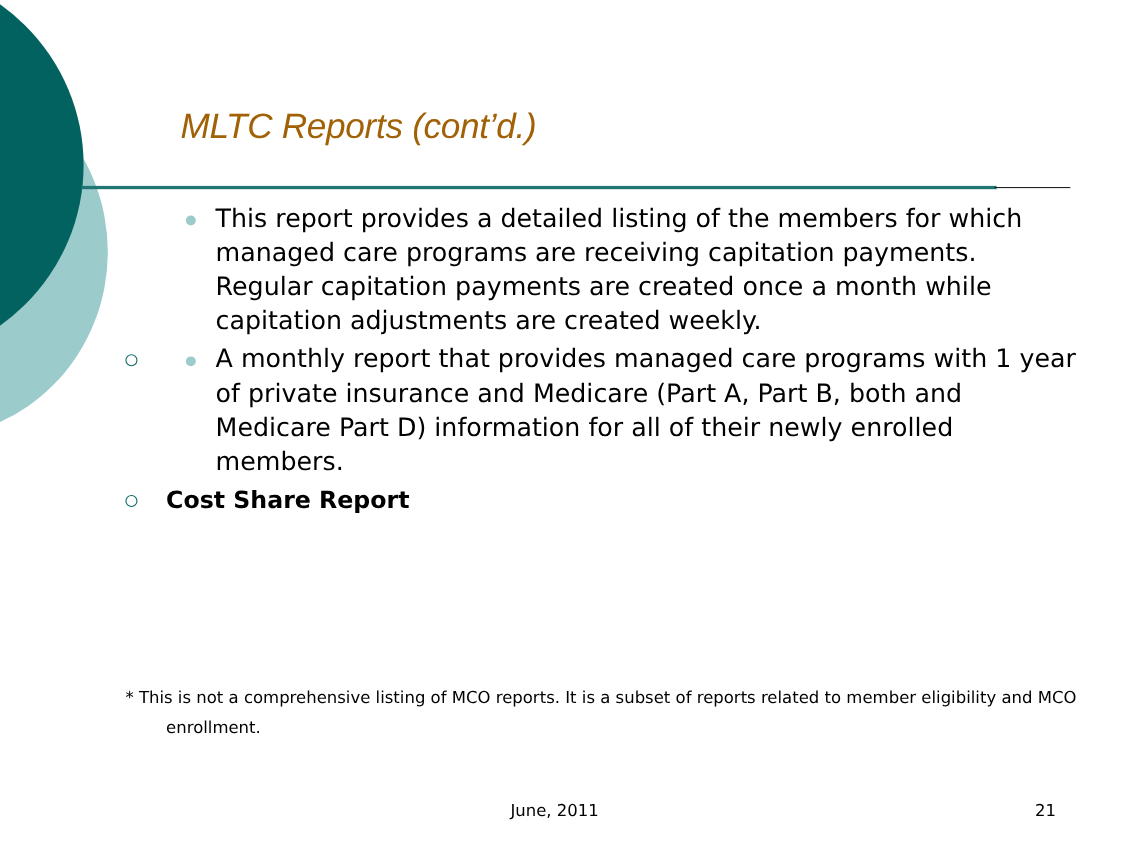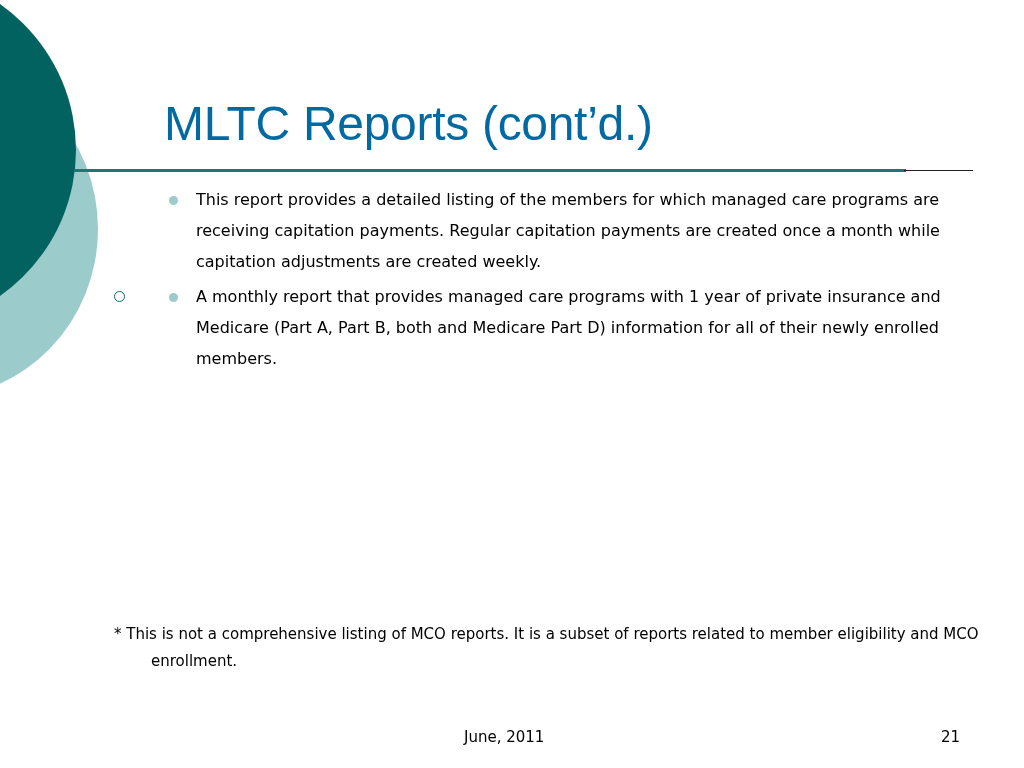--- a/index.html
+++ b/index.html
@@ -1,26 +1,26 @@
 <!DOCTYPE html>
 <html><head>
 <meta charset="utf-8">
 <style>
   html, body { margin:0; padding:0; }
   body { width:1024px; height:768px; position:relative; overflow:hidden; background:#ffffff; font-family:"DejaVu Sans", sans-serif; color:#000; }
   .circle-light { position:absolute; left:-230px; top:60px; width:328px; height:338px; border-radius:50%; background:#9ccbcc; }
   .circle-dark { position:absolute; left:-290px; top:-30px; width:366px; height:360px; border-radius:50%; background:#02625f; }
-  .title { position:absolute; left:164px; top:96px; font-family:"Liberation Sans", sans-serif; font-size:48px; color:#0369a1; white-space:nowrap; letter-spacing:-0.3px; }
+  .title { position:absolute; left:164px; top:96px; font-family:"Liberation Sans", sans-serif; font-size:32px; color:#a16207; white-space:nowrap; letter-spacing:-0.3px;font-style:italic; }
   .rule-teal { position:absolute; left:74px; top:169px; width:832px; height:3px; background:#1f7672; }
   .rule-black { position:absolute; left:904px; top:170px; width:69px; height:1px; background:#222; }
   .content { position:absolute; left:110px; top:184px; width:870px; }
   .l1 { position:relative; padding-left:41px; font-size:21.5px; line-height:31px; margin-bottom:4px; }
   .l1 .b1 { position:absolute; left:4px; top:10px; width:11px; height:11px; border:1.5px solid #0b6a66; border-radius:50%; box-sizing:border-box; }
   .l1 strong { font-weight:bold; }
-  .l2 { position:relative; padding-left:86px; font-size:16px; line-height:31px; margin-bottom:4px; }
+  .l2 { position:relative; padding-left:86px; font-size:23px; line-height:31px; margin-bottom:4px; }
   .l2 .b2 { position:absolute; left:59px; top:12px; width:9px; height:9px; border-radius:50%; background:#9ccbcc; }
   .note { position:absolute; left:114px; top:621px; width:860px; font-size:15px; line-height:27px; padding-left:37px; text-indent:-37px; font-family:"DejaVu Sans", sans-serif; }
   .footer-date { position:absolute; left:464px; top:728px; font-size:15px; }
   .footer-num { position:absolute; left:941px; top:728px; font-size:15px;text-align:right; }
 </style>
 </head>
 <body>
 
 <div class="circle-light"></div>
 <div class="circle-dark"></div>
@@ -32,18 +32,21 @@
 <div class="content">
   <div class="l2">
     <span class="b2"></span><span>This report provides a detailed listing of the members for which managed care programs are receiving capitation payments. Regular capitation payments are created once a month while capitation adjustments are created weekly.</span>
   </div>
   <div class="l1">
     <span class="b1"></span>
   </div>
   <div class="l2">
     <span class="b2"></span><span>A monthly report that provides managed care programs with 1 year of private insurance and Medicare (Part A, Part B, both and Medicare Part D) information for all of their newly enrolled members.</span>
   </div>
+  <div class="l1">
+    <span class="b1"></span><strong>Cost Share Report</strong>
+  </div>
 </div>
 
 <div class="note">* This is not a comprehensive listing of MCO reports.  It is a subset of reports related to member eligibility and MCO enrollment.</div>
 
 <div class="footer-date">June, 2011</div>
 <div class="footer-num">21</div>
 
 </body></html>

